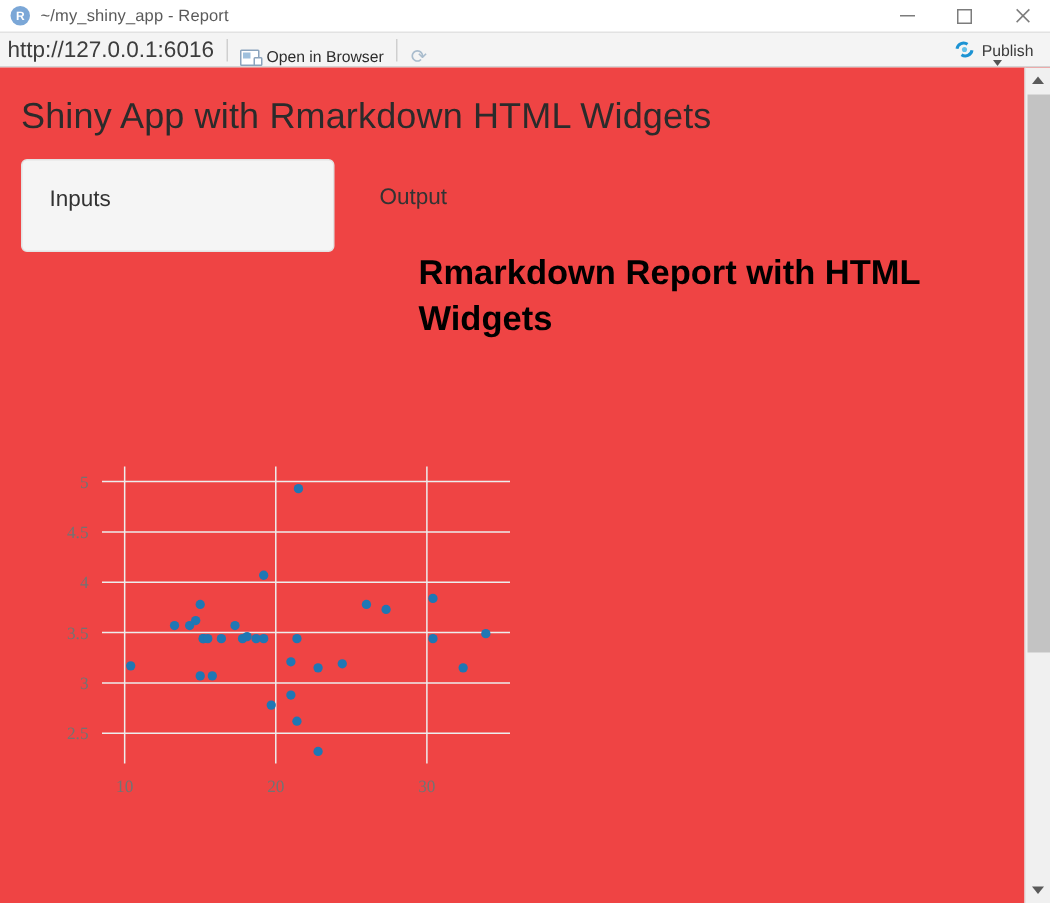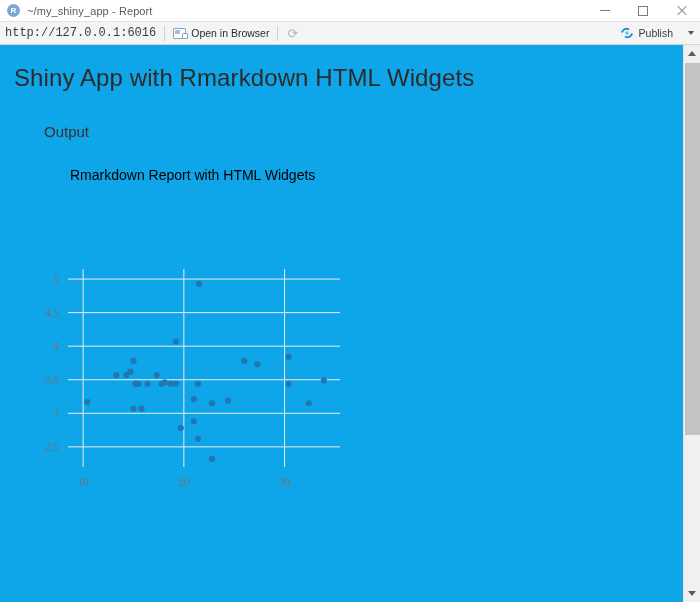--- a/index.html
+++ b/index.html
@@ -102,35 +102,34 @@
     height: 22px;
     min-height: 22px;
     background: #f4f4f4;
     border-bottom: 1px solid #d4d4d4;
     display: flex;
     align-items: center;
     position: relative;
     padding-left: 5px;
   }
   .tb-url {
-    font-size: 12px;
+    font-size: 15px;
     color: #3d3d3d;
     white-space: nowrap;
     padding-right: 7px;
-    font-family: Liberation Mono, monospace;
   }
   .tb-sep {
     width: 1px;
     height: 15px;
     background: #cfcfcf;
     margin: 0 1px;
   }
   .tb-item {
     display: flex;
-    align-items: center;
+    align-items: flex-end;
     height: 22px;
     padding: 0 7px;
     white-space: nowrap;
   }
   .tb-label {
     font-size: 10.5px;
     color: #2c2c2c;
     margin-left: 5px;
   }
   .icon-browser {
@@ -167,20 +166,21 @@
     line-height: 13px;
     text-align: center;
   }
   .tb-right {
     position: absolute;
     right: 4px;
     top: 0;
     height: 22px;
     display: flex;
     align-items: center;
+    flex-direction: column;
   }
   .icon-publish {
     width: 14px;
     height: 14px;
     position: relative;
   }
   .icon-publish svg { display: block; }
   .publish-label {
     font-size: 10.5px;
     color: #3a3a3a;
@@ -193,21 +193,21 @@
     border-left: 3.5px solid transparent;
     border-right: 3.5px solid transparent;
     border-top: 4px solid #555;
   }
 
   
   .appbody {
     flex: 1 1 auto;
     position: relative;
     overflow: hidden;
-    background: #0ea5e9;
+    background: #ef4444;
   }
   .page-inner {
     padding: 10px 14px 0 14px;
     width: 672px;
     box-sizing: border-box;
   }
   .app-title {
     font-size: 24px;
     font-weight: 400;
     color: #2b2b2b;
@@ -241,22 +241,22 @@
   .output-label {
     font-size: 15px;
     color: #333333;
     margin-top: 17px;
   }
   .report {
     margin-top: 26px;
     padding-left: 26px;
   }
   .report-title {
-    font-size: 14px;
-    font-weight: normal;
+    font-size: 23px;
+    font-weight: bold;
     color: #000000;
     line-height: 1.33;
     max-width: 372px;
     margin: 0;
   }
 
   
   .plot-wrap {
     margin-top: 72px;
     margin-left: 6px;
@@ -353,20 +353,25 @@
     </div>
   </div>
 
   <div class="appbody">
     <div class="page-inner">
 
       <h1 class="app-title">Shiny App with Rmarkdown HTML Widgets</h1>
 
       <div class="row">
 
+        <div class="col-sidebar">
+          <div class="well">
+            <div class="well-title">Inputs</div>
+          </div>
+        </div>
 
         <div class="col-main">
           <div class="output-label">Output</div>
 
           <div class="report">
             <div class="report-title">Rmarkdown Report with HTML Widgets</div>
           </div>
         </div>
       </div>
 

